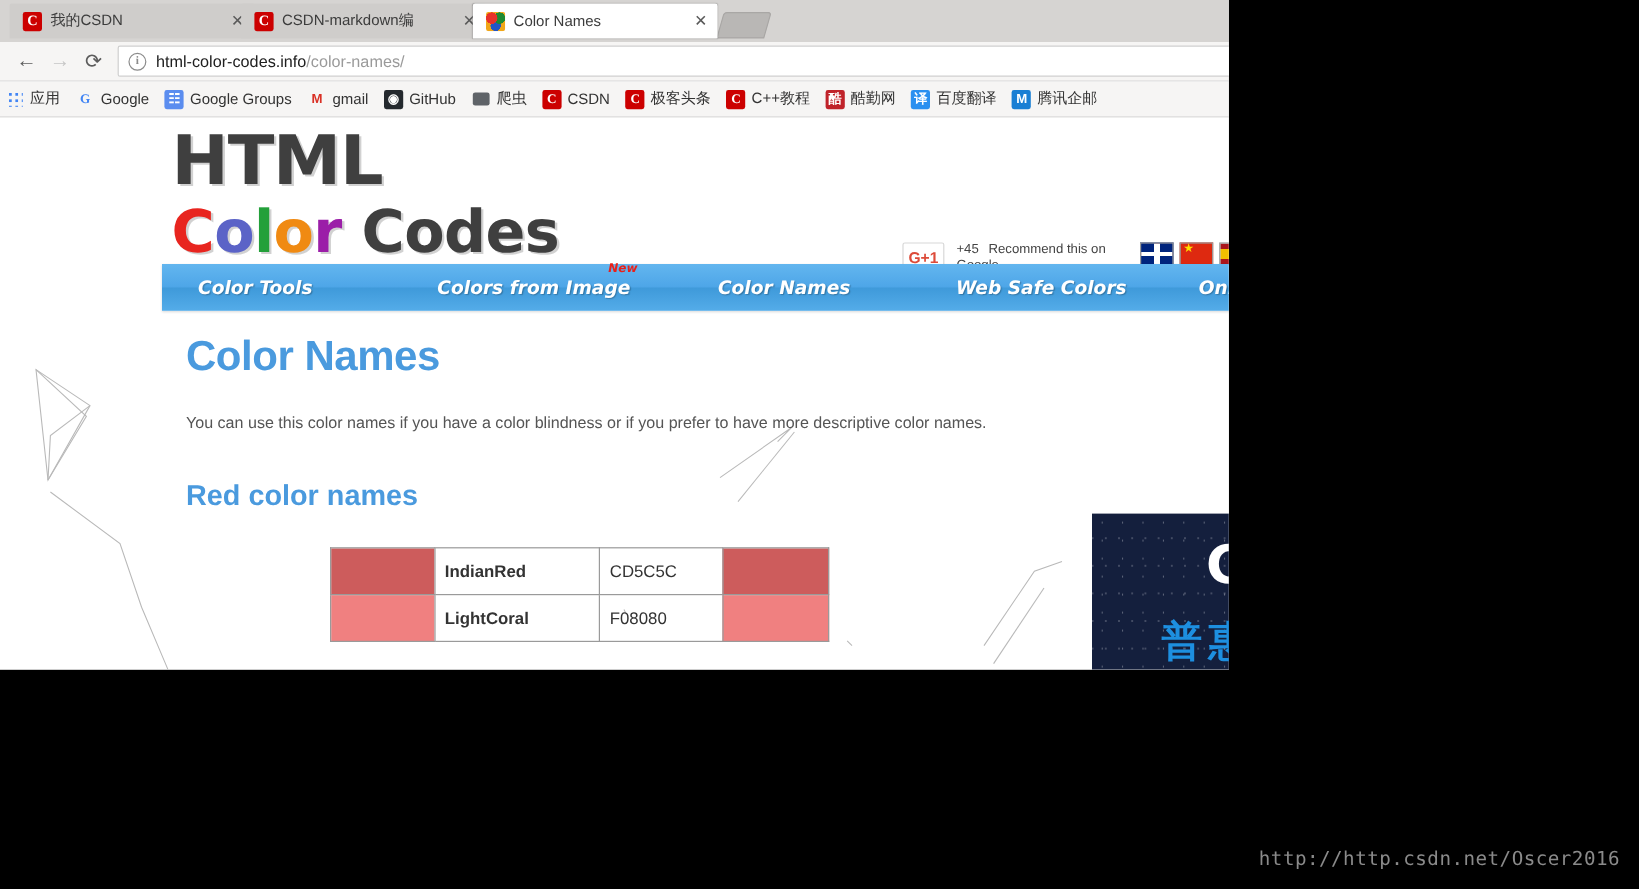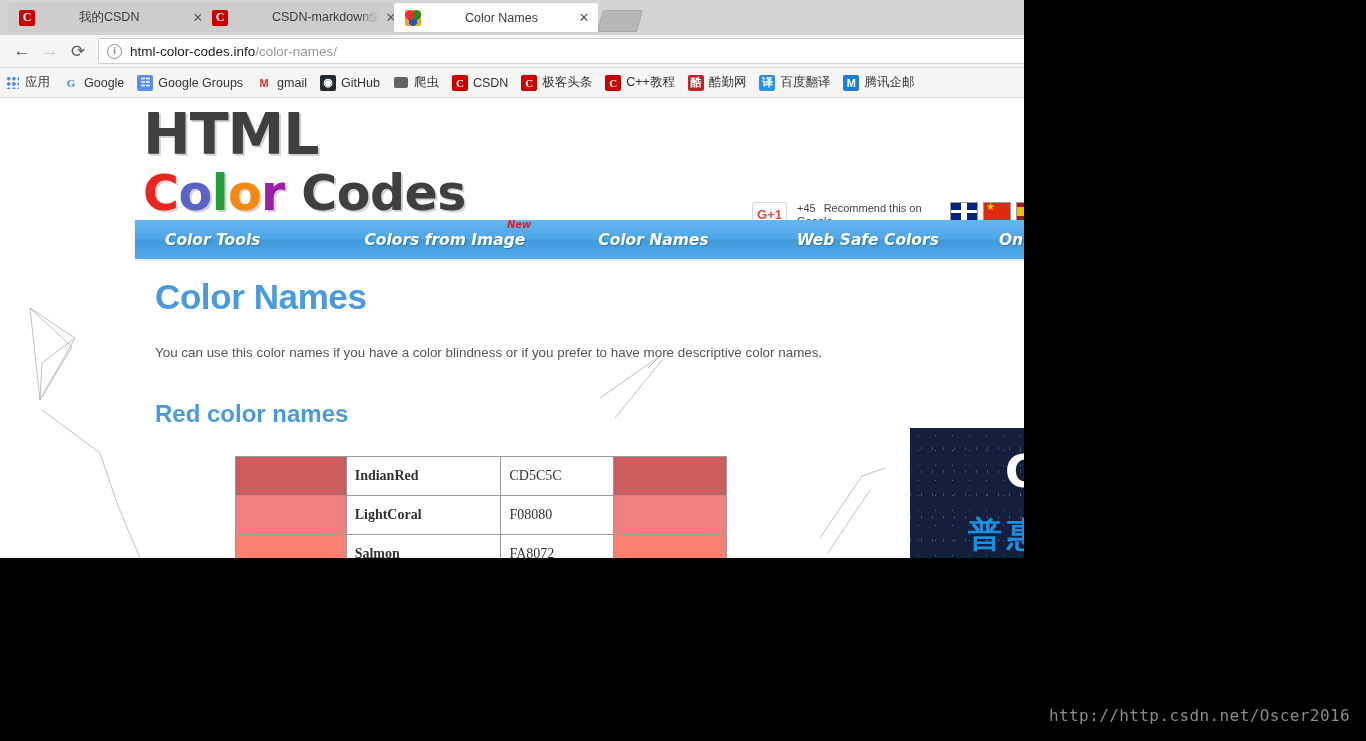--- a/index.html
+++ b/index.html
@@ -56,21 +56,20 @@
     background:radial-gradient(circle at 30% 32%, #e8322a 0 30%, transparent 31%),
                radial-gradient(circle at 70% 32%, #1f8a31 0 30%, transparent 31%),
                radial-gradient(circle at 50% 72%, #2255c4 0 30%, transparent 31%),
                #f1a617;
     border-radius:50%;
   }
   .tab .tlabel{
     flex:1 1 auto;white-space:nowrap;overflow:hidden;
     -webkit-mask-image:linear-gradient(to right,#000 80%,transparent);
             mask-image:linear-gradient(to right,#000 80%,transparent);
-            margin-left:37px;
   }
   .tab .tclose{
     flex:0 0 16px;width:16px;height:16px;margin-left:4px;
     color:#5a5a5a;font-size:13px;line-height:15px;text-align:center;
   }
   .newtab{
     position:absolute;top:10px;
     width:40px;height:22px;
     background:#b9b7b5;
     border-top-left-radius:3px;border-top-right-radius:3px;
@@ -220,24 +219,23 @@
     margin:0;font-size:35px;color:#4a9ade;font-weight:bold;letter-spacing:-.4px;
   }
   p.intro{
     margin:28px 0 0 0;font-size:13.4px;color:#555;
   }
   h2.section{
     margin:40px 0 0 0;font-size:24px;color:#4a9ade;font-weight:bold;
   }
 
   table.colors{
-    margin-top:28px;margin-left:80px;
+    margin-top:28px;margin-left:120px;
     border-collapse:collapse;
-    width:492px;
-    font-family:Liberation Serif, serif;
+    width:416px;
   }
   table.colors td{
     border:1px solid #9a9a9a;
     height:39px;
     font-size:14px;color:#333;
     padding:0 8px;
     box-sizing:border-box;
   }
   td.sw-l{width:111px;padding:0;}
   td.cname{width:155px;font-weight:bold;color:#3a3a3a;}
@@ -447,26 +445,20 @@
               <td class="cname">IndianRed</td>
               <td class="chex">CD5C5C</td>
               <td class="sw-r" style="background:#cd5c5c;"></td>
             </tr>
             <tr>
               <td class="sw-l" style="background:#f08080;"></td>
               <td class="cname">LightCoral</td>
               <td class="chex">F08080</td>
               <td class="sw-r" style="background:#f08080;"></td>
             </tr>
-            <tr>
-              <td class="sw-l" style="background:#fa8072;"></td>
-              <td class="cname">Salmon</td>
-              <td class="chex">FA8072</td>
-              <td class="sw-r" style="background:#fa8072;"></td>
-            </tr>
           </tbody>
         </table>
       </div>
 
       <div class="adbanner">
         <div class="adstars"></div>
         <div class="ad-c">C</div>
         <div class="ad-l1">普惠</div>
 
       </div>

